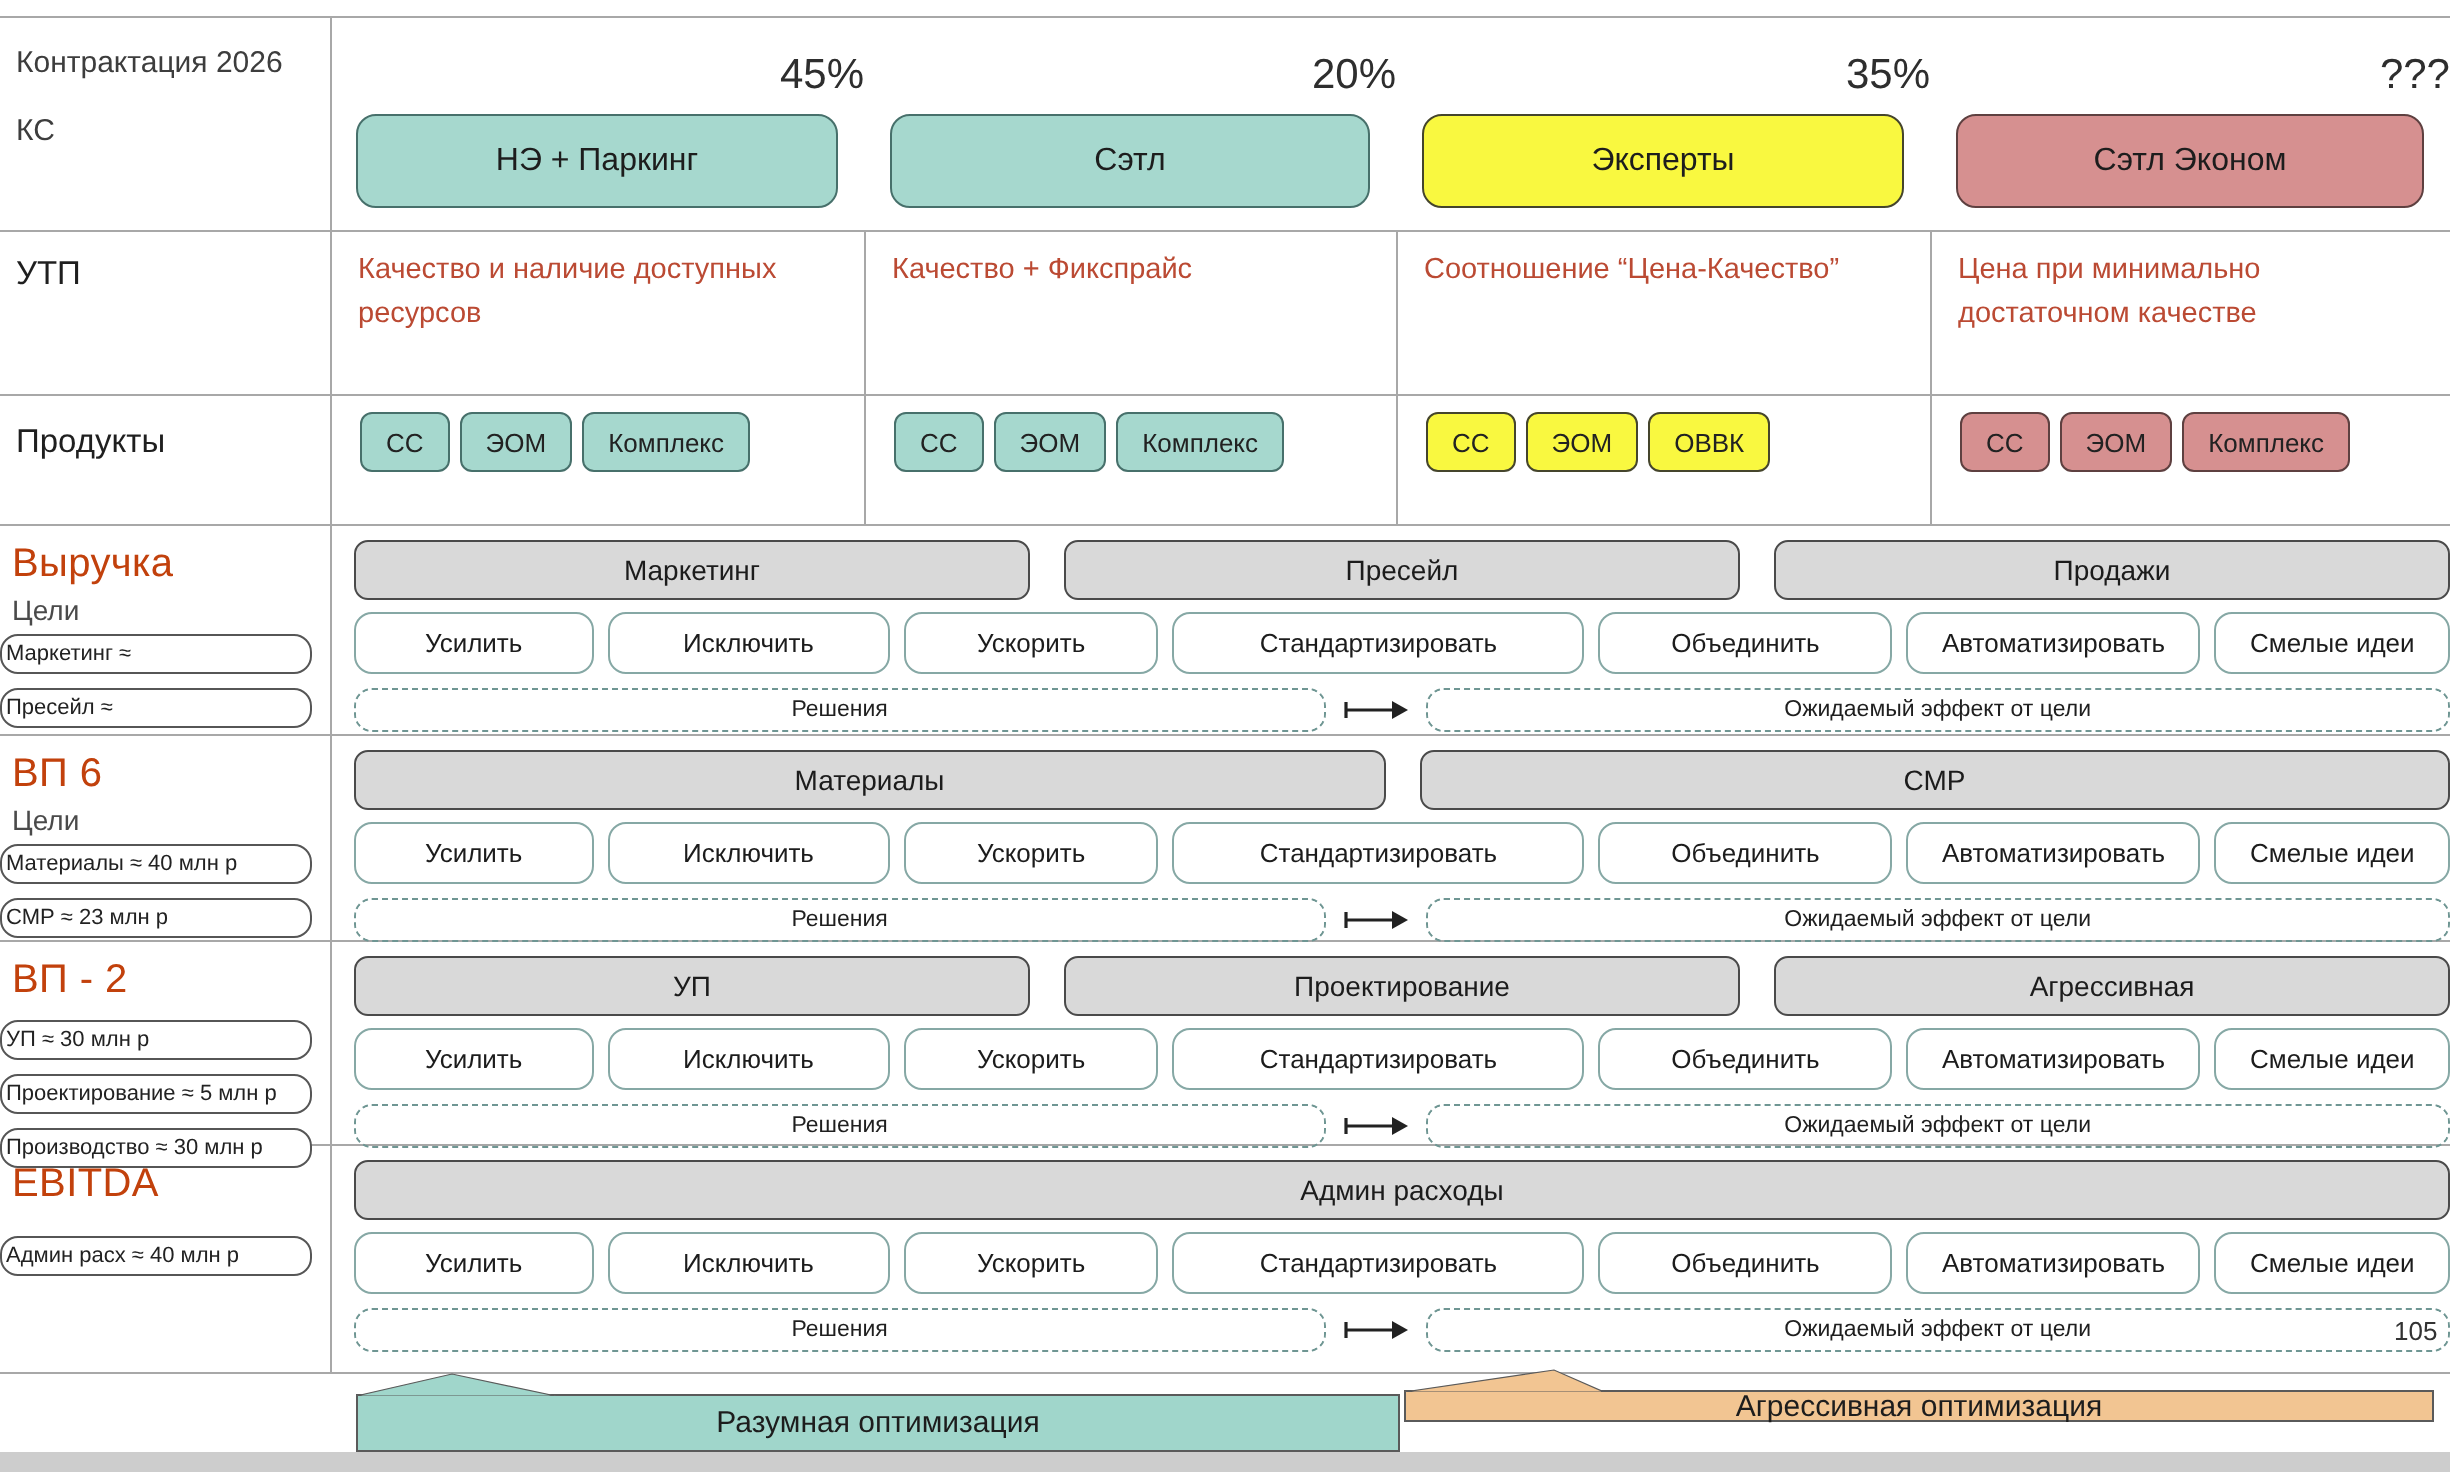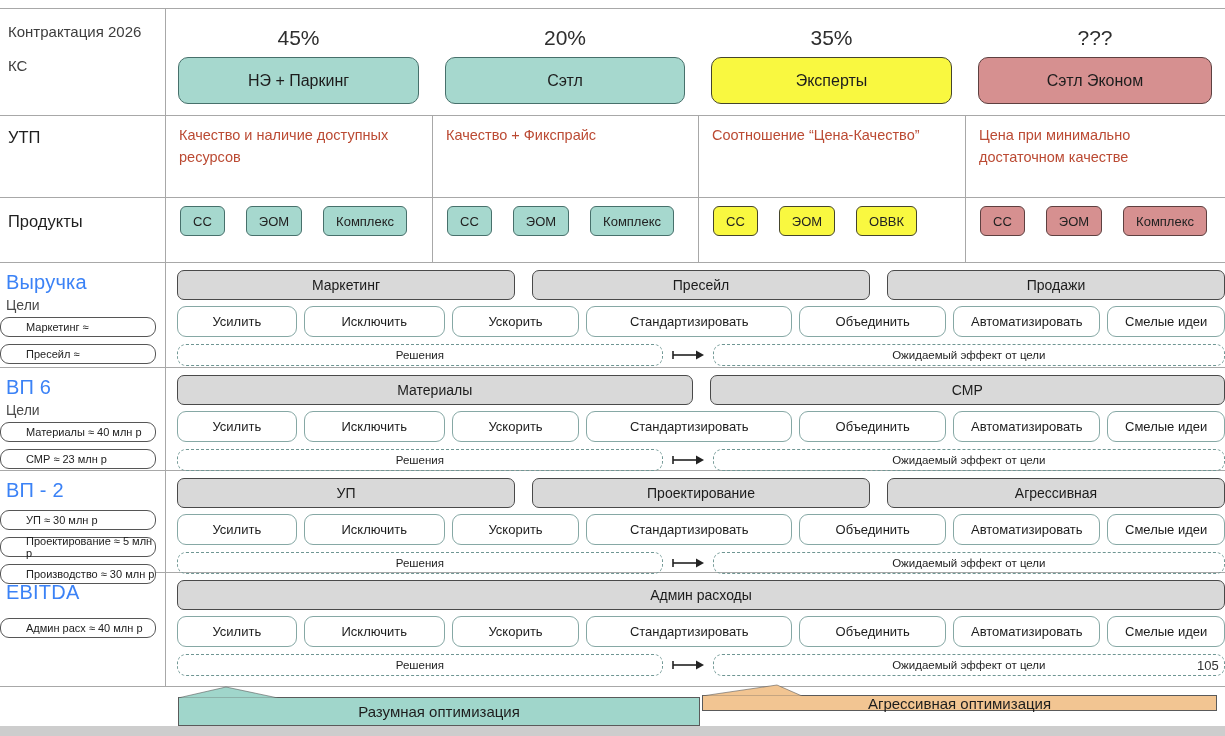--- a/index.html
+++ b/index.html
@@ -5,47 +5,47 @@
   html,body{margin:0;padding:0;background:#fff;}
   .page{position:relative;width:1225px;height:736px;background:#ffffff;overflow:hidden;
         font-family:"Liberation Sans",sans-serif;color:#222;}
   .hline{position:absolute;left:0;width:1225px;height:1px;background:#a8a8a8;}
   .vline{position:absolute;width:1px;background:#a8a8a8;}
 
   
   .hdr-left{position:absolute;left:8px;top:22px;font-size:15px;color:#3d3d3d;line-height:1.35;width:150px;}
   .hdr-left .kc{margin-top:14px;}
   .col{position:absolute;top:8px;}
-  .pct{text-align:center;margin-top:18px;font-size:21px;color:#2e2e2e;}
+  .pct{text-align:right;margin-top:18px;font-size:21px;color:#2e2e2e;}
   .seg-box{margin:7px 13px 0 13px;height:45px;border-radius:10px;border:1.6px solid #4f4f4f;
            display:flex;align-items:center;justify-content:center;font-size:16px;color:#1d1d1d;}
   [data-color="teal"] .seg-box, .seg-box[data-color="teal"]{background:#a6d8ce;border-color:#47706b;}
   .seg-box[data-color="yellow"]{background:#f9f840;border-color:#45452c;}
   .seg-box[data-color="red"]{background:#d69090;border-color:#5e4040;}
 
   
   .row-label{position:absolute;left:8px;font-size:16.5px;color:#1f1f1f;}
   .utp-cell{position:absolute;top:125px;font-size:14.5px;line-height:1.5;color:#bb4a33;padding:0 14px;box-sizing:border-box;}
 
   
-  .pgroup{position:absolute;top:206px;display:flex;gap:21px;}
+  .pgroup{position:absolute;top:206px;display:flex;gap:5px;}
   .chip{height:30px;padding:0 12px;min-width:28px;border-radius:6px;border:1.4px solid #4f4f4f;
         display:flex;align-items:center;justify-content:center;font-size:13px;box-sizing:border-box;}
   .pgroup[data-color="teal"] .chip{background:#a6d8ce;border-color:#47706b;}
   .pgroup[data-color="yellow"] .chip{background:#f9f840;border-color:#45452c;}
   .pgroup[data-color="red"] .chip{background:#d69090;border-color:#5e4040;}
 
   
   .section{position:absolute;left:0;width:1225px;}
   .sec-left{position:absolute;left:0;top:0;width:165px;}
-  .sec-title{margin:9px 0 0 6px;font-size:20px;color:#3b82f6;font-weight:500;letter-spacing:.2px;}
+  .sec-title{margin:9px 0 0 6px;font-size:20px;color:#c2410c;font-weight:500;letter-spacing:.2px;}
   .goals-label{margin:3px 0 2px 6px;font-size:14px;color:#4a4a4a;}
   .goals{display:flex;flex-direction:column;gap:7px;margin-top:4px;}
   .goal-chip{width:156px;height:20px;box-sizing:border-box;border:1.3px solid #565656;border-radius:9px;
-             background:#fff;display:flex;align-items:center;padding-left:25px;font-size:11px;color:#222;}
+             background:#fff;display:flex;align-items:center;padding-left:2px;font-size:11px;color:#222;}
   .sec-main{position:absolute;left:165px;top:0;right:0;padding:8px 0 0 12px;}
   .bars{display:flex;gap:17px;height:30px;}
   .bar{flex:1;background:#d9d9d9;border:1.6px solid #4a4a4a;border-radius:7px;
        display:flex;align-items:center;justify-content:center;font-size:14px;color:#1c1c1c;}
   .actions{display:flex;gap:7px;height:31px;margin-top:6px;}
   .act{border:1.4px solid #86a8a5;border-radius:9px;background:#fff;box-sizing:border-box;
        display:flex;align-items:center;justify-content:center;font-size:13px;color:#1c1c1c;flex:1 1 0;}
   .act:nth-child(1){flex-grow:120;}.act:nth-child(2){flex-grow:142;text-align:right;}.act:nth-child(3){flex-grow:128;}
   .act:nth-child(4){flex-grow:208;}.act:nth-child(5){flex-grow:148;}.act:nth-child(6){flex-grow:148;}
   .act:nth-child(7){flex-grow:118;}

